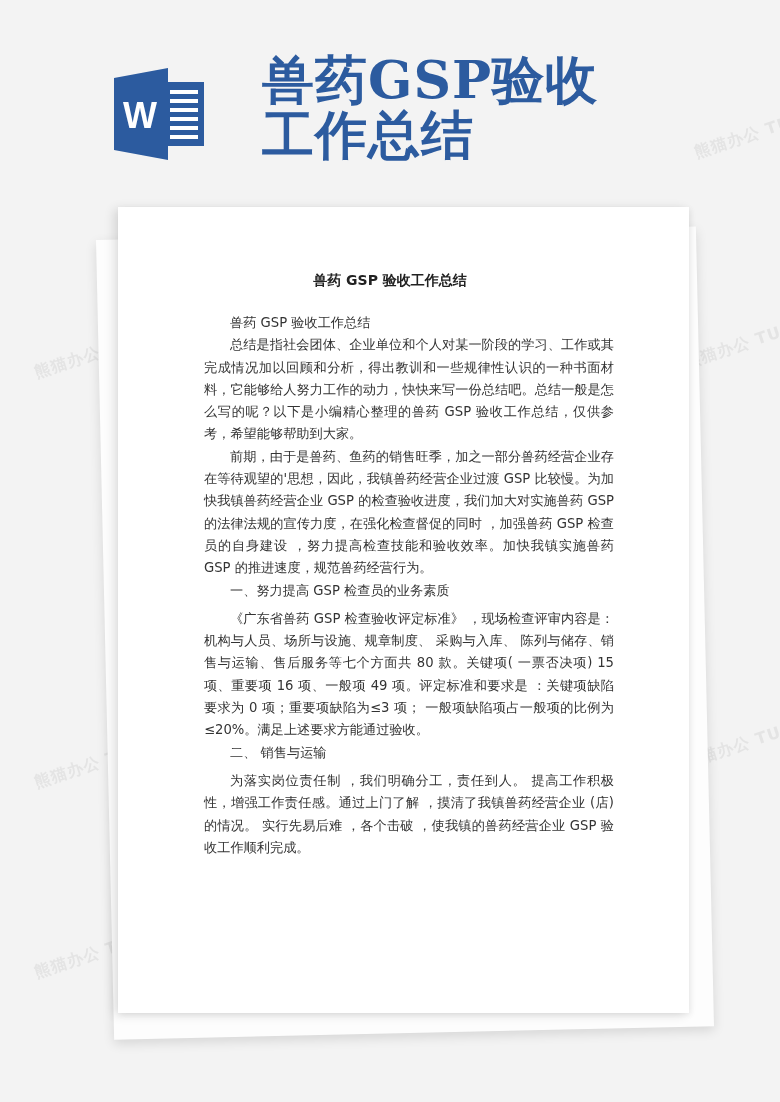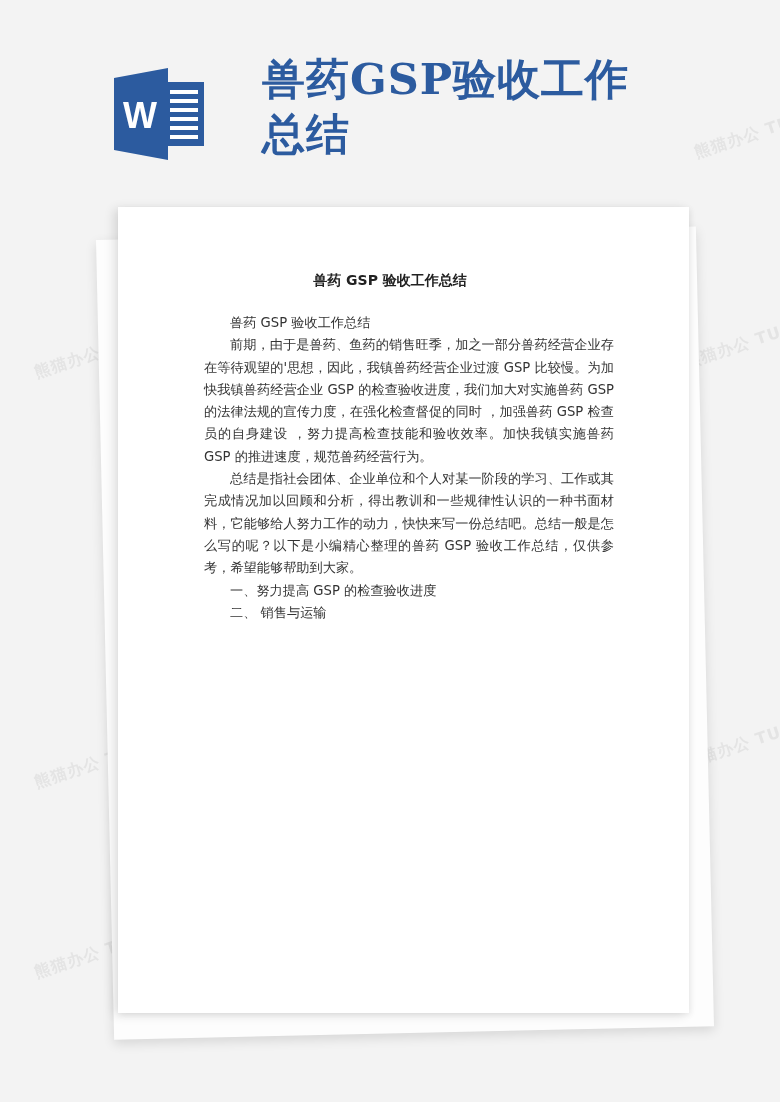--- a/index.html
+++ b/index.html
@@ -6,21 +6,21 @@
   body {
     width: 780px; height: 1102px; overflow: hidden;
     background: #f3f3f3; position: relative;
     font-family: "DejaVu Sans", "Liberation Sans", sans-serif;
   }
   .banner { position: absolute; left: 0; top: 0; width: 780px; height: 200px; }
   .word-icon { position: absolute; left: 108px; top: 68px; width: 100px; height: 92px; }
   .banner-title {
     position: absolute; left: 262px; top: 52px; width: 380px;
     font-family: "DejaVu Serif", "Liberation Serif", serif;
-    font-weight: bold; font-size: 43px; line-height: 55px;
+    font-weight: bold; font-size: 52px; line-height: 55px;
     color: #2c5b9f; letter-spacing: 1px; margin: 0;
   }
   .watermark {
     position: absolute; color: rgba(200,200,200,0.35);
     font-size: 16px; font-weight: bold; transform: rotate(-18deg);
     white-space: nowrap; pointer-events: none; letter-spacing: 1px;
   }
   .sheet-back {
     position: absolute; left: 96px; top: 240px; width: 600px; height: 800px;
     background: #fdfdfd; transform: rotate(-1.3deg); transform-origin: left top;
@@ -73,17 +73,19 @@
 <div class="watermark" style="left:30px;top:930px;">熊猫办公 TUKUPPT.COM</div>
 <div class="watermark" style="left:360px;top:920px;">熊猫办公 TUKUPPT.COM</div>
 
 <div class="sheet-back"></div>
 <div class="sheet"></div>
 
 <h2 class="doc-title">兽药 GSP 验收工作总结</h2>
 
 <div class="doc-body">
   <p>兽药 GSP 验收工作总结</p>
+  <p>总结是指社会团体、企业单位和个人对某一阶段的学习、工作或其完成情况加以回顾和分析，得出教训和一些规律性认识的一种书面材料，它能够给人努力工作的动力，快快来写一份总结吧。总结一般是怎么写的呢？以下是小编精心整理的兽药 GSP 验收工作总结，仅供参考，希望能够帮助到大家。</p>
   <p>前期，由于是兽药、鱼药的销售旺季，加之一部分兽药经营企业存在等待观望的'思想，因此，我镇兽药经营企业过渡 GSP 比较慢。为加快我镇兽药经营企业 GSP 的检查验收进度，我们加大对实施兽药 GSP 的法律法规的宣传力度，在强化检查督促的同时 ，加强兽药 GSP 检查员的自身建设 ，努力提高检查技能和验收效率。加快我镇实施兽药 GSP 的推进速度，规范兽药经营行为。</p>
-  <p>总结是指社会团体、企业单位和个人对某一阶段的学习、工作或其完成情况加以回顾和分析，得出教训和一些规律性认识的一种书面材料，它能够给人努力工作的动力，快快来写一份总结吧。总结一般是怎么写的呢？以下是小编精心整理的兽药 GSP 验收工作总结，仅供参考，希望能够帮助到大家。</p>
-  <p class="heading">一、努力提高 GSP 的检查验收进度</p>
+  <p class="heading">一、努力提高 GSP 检查员的业务素质</p>
+  <p class="gap">《广东省兽药 GSP 检查验收评定标准》 ，现场检查评审内容是：机构与人员、场所与设施、规章制度、 采购与入库、 陈列与储存、销售与运输、售后服务等七个方面共 80 款。关键项( 一票否决项) 15 项、重要项 16 项、一般项 49 项。评定标准和要求是 ：关键项缺陷要求为 0 项；重要项缺陷为≤3 项； 一般项缺陷项占一般项的比例为≤20%。满足上述要求方能通过验收。</p>
   <p class="heading">二、 销售与运输</p>
+  <p class="gap">为落实岗位责任制 ，我们明确分工，责任到人。 提高工作积极性，增强工作责任感。通过上门了解 ，摸清了我镇兽药经营企业 (店) 的情况。 实行先易后难 ，各个击破 ，使我镇的兽药经营企业 GSP 验收工作顺利完成。</p>
 </div>
 
 </body></html>

